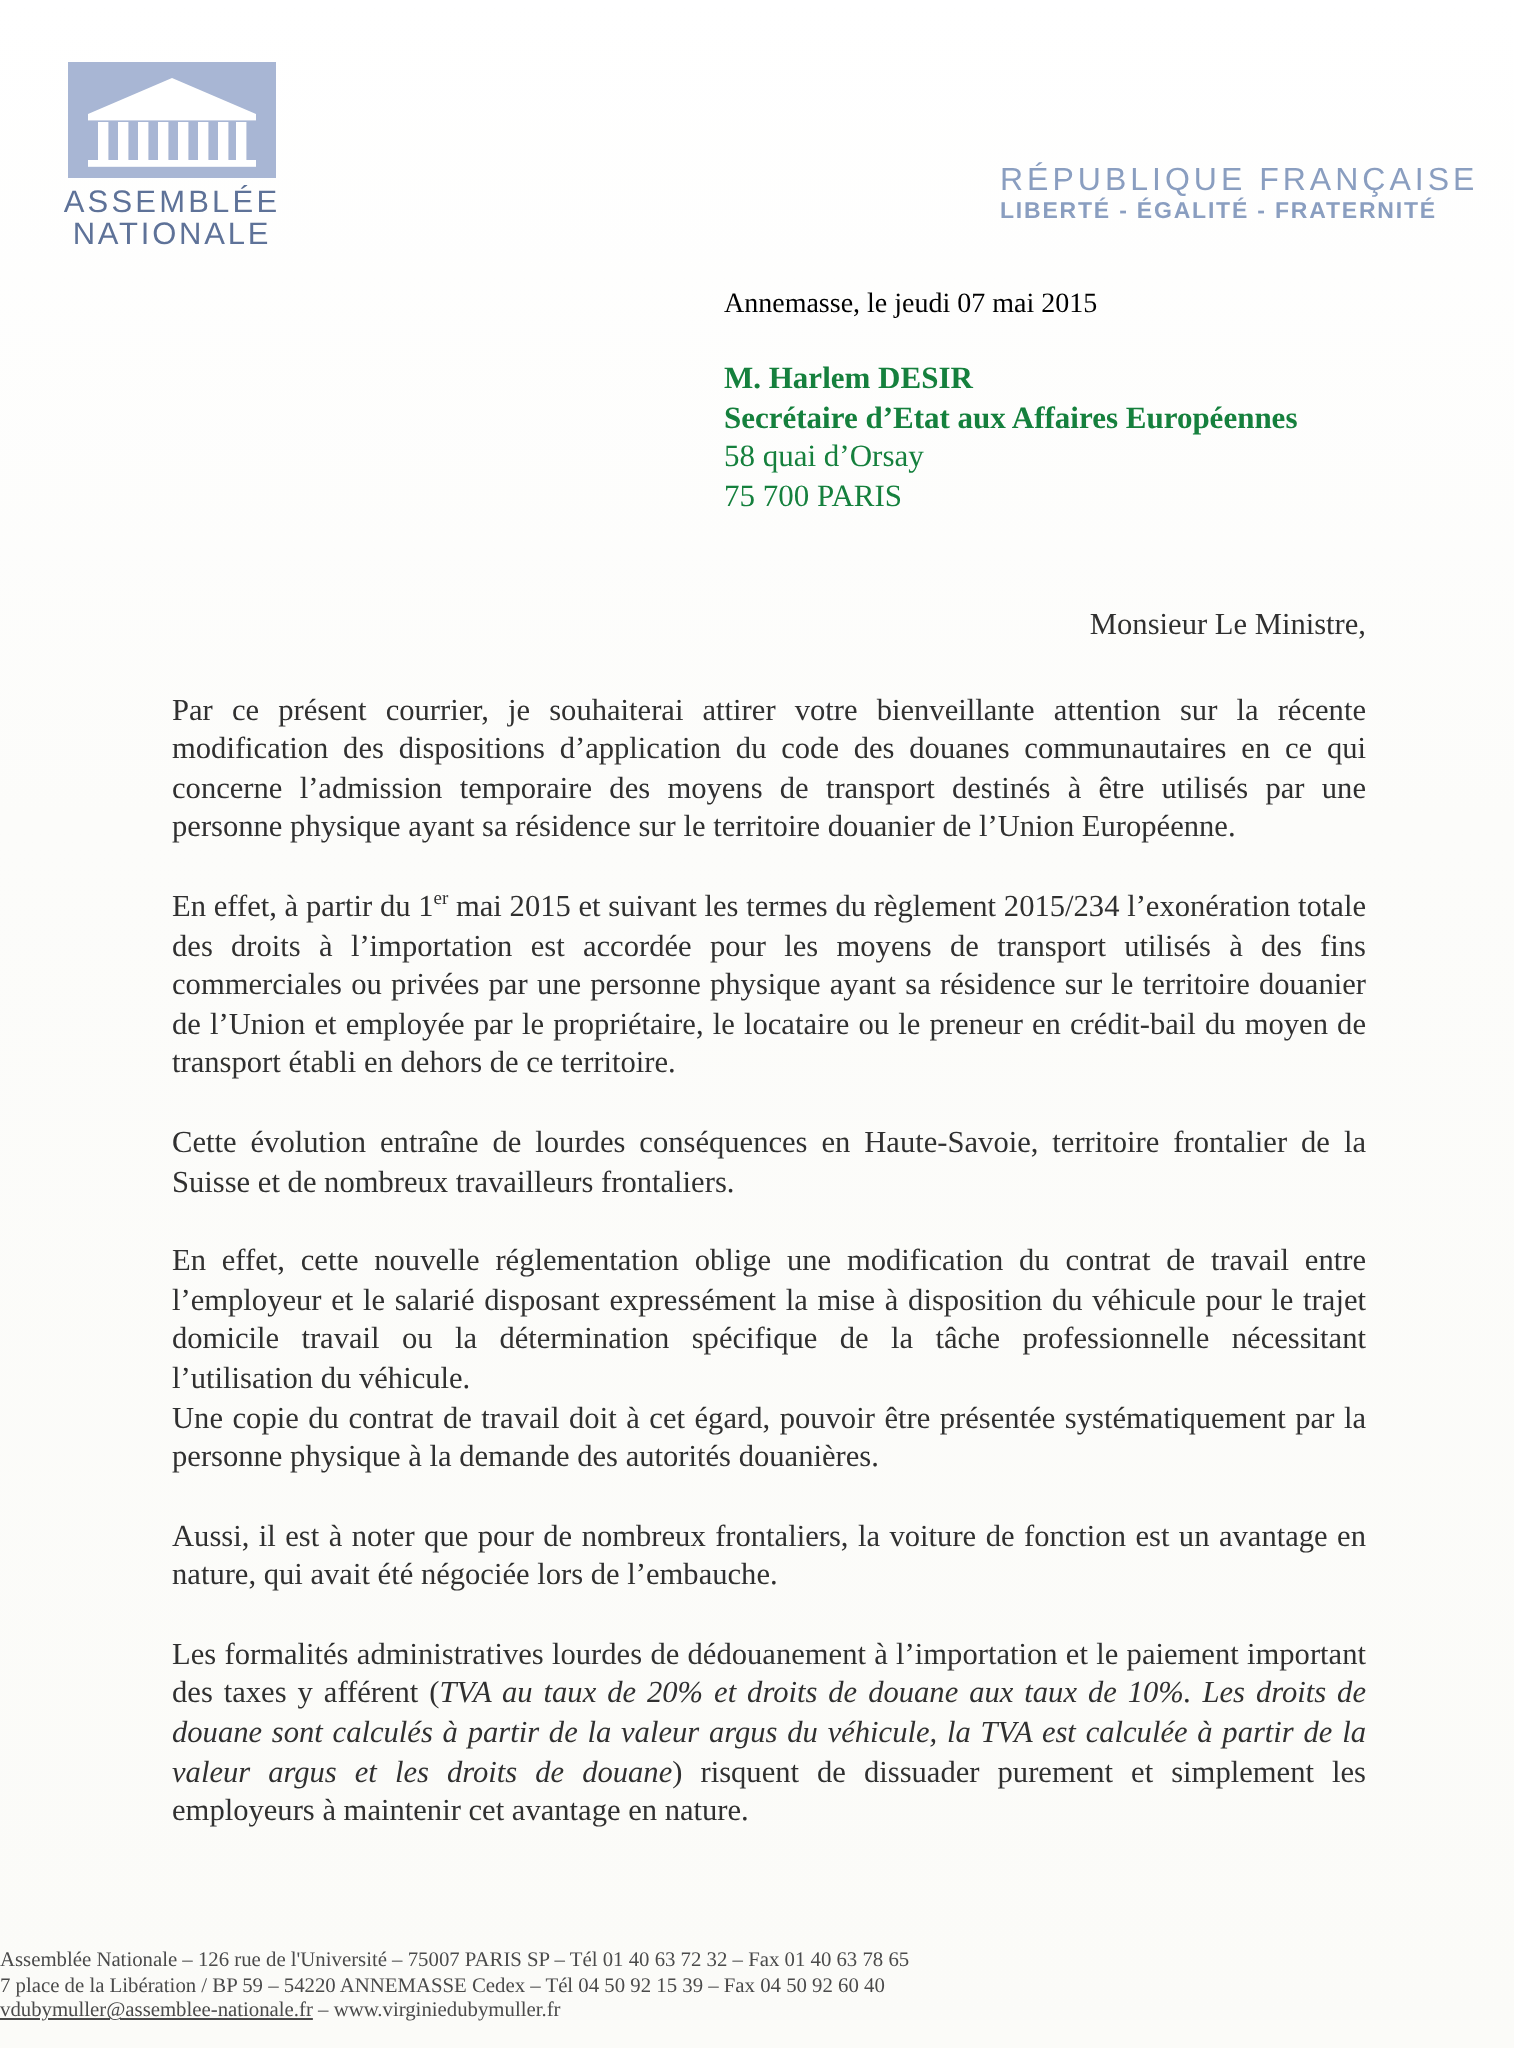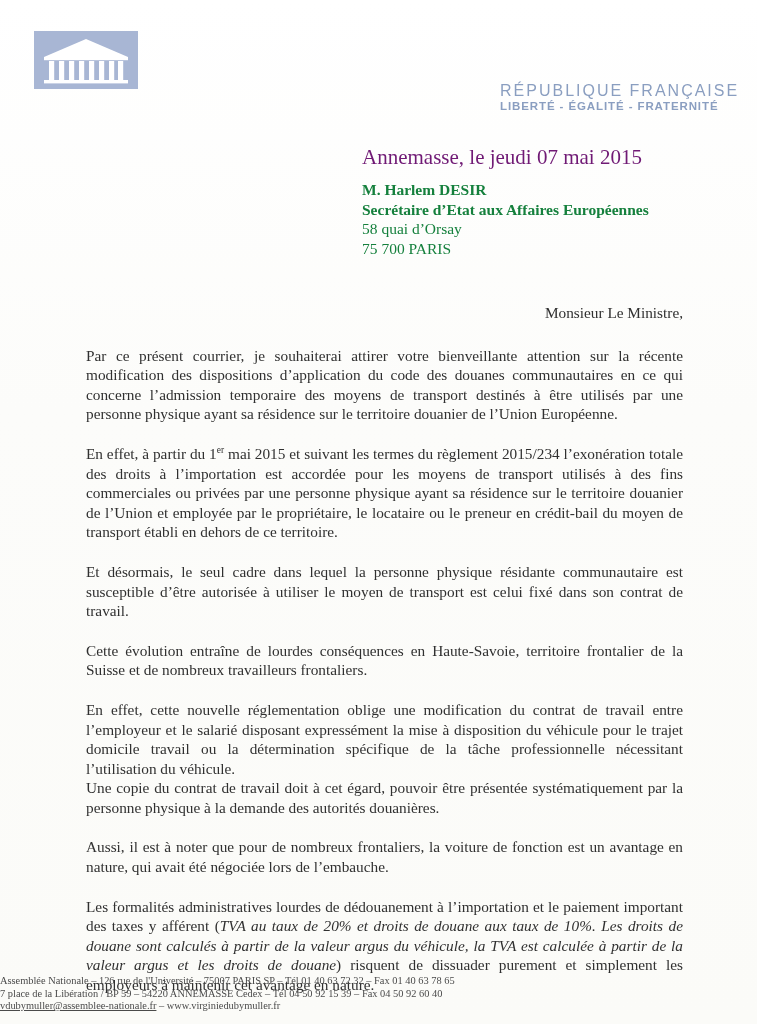--- a/index.html
+++ b/index.html
@@ -89,22 +89,22 @@
     white-space: nowrap;
     margin-top: 1px;
     font-weight: bold;
   }
 
   
   .datecity {
     position: absolute;
     left: 362px;
     top: 145px;
-    font-size: 21px;
-    color: #701a75;
+    font-size: 14px;
+    color: #000000;
     white-space: nowrap;
   }
   .recipient {
     position: absolute;
     left: 362px;
     top: 180px;
     font-size: 15.5px;
     line-height: 19.5px;
     color: #15803d;
   }
@@ -174,20 +174,24 @@
             <rect x="26" y="23" width="5.2" height="19" fill="#ffffff"></rect>
             <rect x="36" y="23" width="5.2" height="19" fill="#ffffff"></rect>
             <rect x="46" y="23" width="5.2" height="19" fill="#ffffff"></rect>
             <rect x="56" y="23" width="5.2" height="19" fill="#ffffff"></rect>
             <rect x="66" y="23" width="5.2" height="19" fill="#ffffff"></rect>
             <rect x="75" y="23" width="5.2" height="19" fill="#ffffff"></rect>
 
             <rect x="1" y="42" width="84" height="3.4" fill="#ffffff"></rect>
           </svg>
         </div>
+        <div class="logo-words">
+          <div class="ln1">ASSEMBLÉE</div>
+          <div class="ln2">NATIONALE</div>
+        </div>
       </div>
 
       <div class="rf-block">
         <div class="rf-line1">RÉPUBLIQUE FRANÇAISE</div>
         <div class="rf-line2">LIBERTÉ - ÉGALITÉ - FRATERNITÉ</div>
       </div>
 
     </div>
 
     <div class="datecity">Annemasse, le jeudi 07 mai 2015</div>
@@ -200,21 +204,20 @@
     </div>
 
     <div class="body">
 
       <div class="salutation">Monsieur Le Ministre,</div>
 
       <p>Par ce présent courrier, je souhaiterai attirer votre bienveillante attention sur la récente modification des dispositions d’application du code des douanes communautaires en ce qui concerne l’admission temporaire des moyens de transport destinés à être utilisés par une personne physique ayant sa résidence sur le territoire douanier de l’Union Européenne.</p>
 
       <p><span>En effet, à partir du 1</span><sup>er</sup><span> mai 2015 et suivant les termes du règlement 2015/234 l’exonération totale des droits à l’importation est accordée pour les moyens de transport utilisés à des fins commerciales ou privées par une personne physique ayant sa résidence sur le territoire douanier de l’Union et employée par le propriétaire, le locataire ou le preneur en crédit-bail du moyen de transport établi en dehors de ce territoire.</span></p>
 
-      <p>Et désormais, le seul cadre dans lequel la personne physique résidante communautaire est susceptible d’être autorisée à utiliser le moyen de transport est celui fixé dans son contrat de travail.</p>
 
       <p>Cette évolution entraîne de lourdes conséquences en Haute-Savoie, territoire frontalier de la Suisse et de nombreux travailleurs frontaliers.</p>
 
       <p class="tight">En effet, cette nouvelle réglementation oblige une modification du contrat de travail entre l’employeur et le salarié disposant expressément la mise à disposition du véhicule pour le trajet domicile travail ou la détermination spécifique de la tâche professionnelle nécessitant l’utilisation du véhicule.</p>
 
       <p>Une copie du contrat de travail doit à cet égard, pouvoir être présentée systématiquement par la personne physique à la demande des autorités douanières.</p>
 
       <p>Aussi, il est à noter que pour de nombreux frontaliers, la voiture de fonction est un avantage en nature, qui avait été négociée lors de l’embauche.</p>
 
       <p><span>Les formalités administratives lourdes de dédouanement à l’importation et le paiement important des taxes y afférent (</span><em>TVA au taux de 20% et droits de douane aux taux de 10%. Les droits de douane sont calculés à partir de la valeur argus du véhicule, la TVA est calculée à partir de la valeur argus et les droits de douane</em><span>) risquent de dissuader purement et simplement les employeurs à maintenir cet avantage en nature.</span></p>

